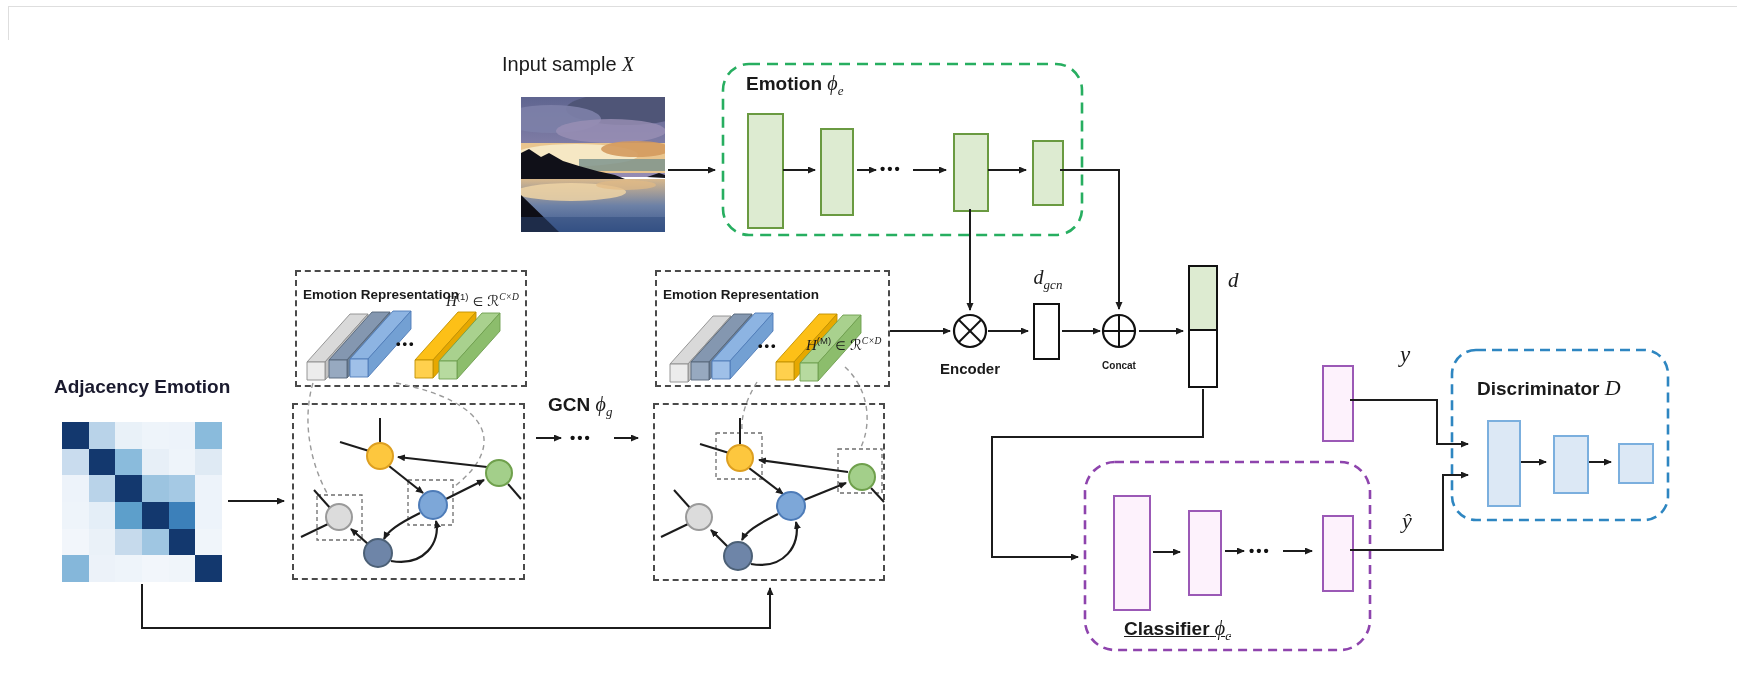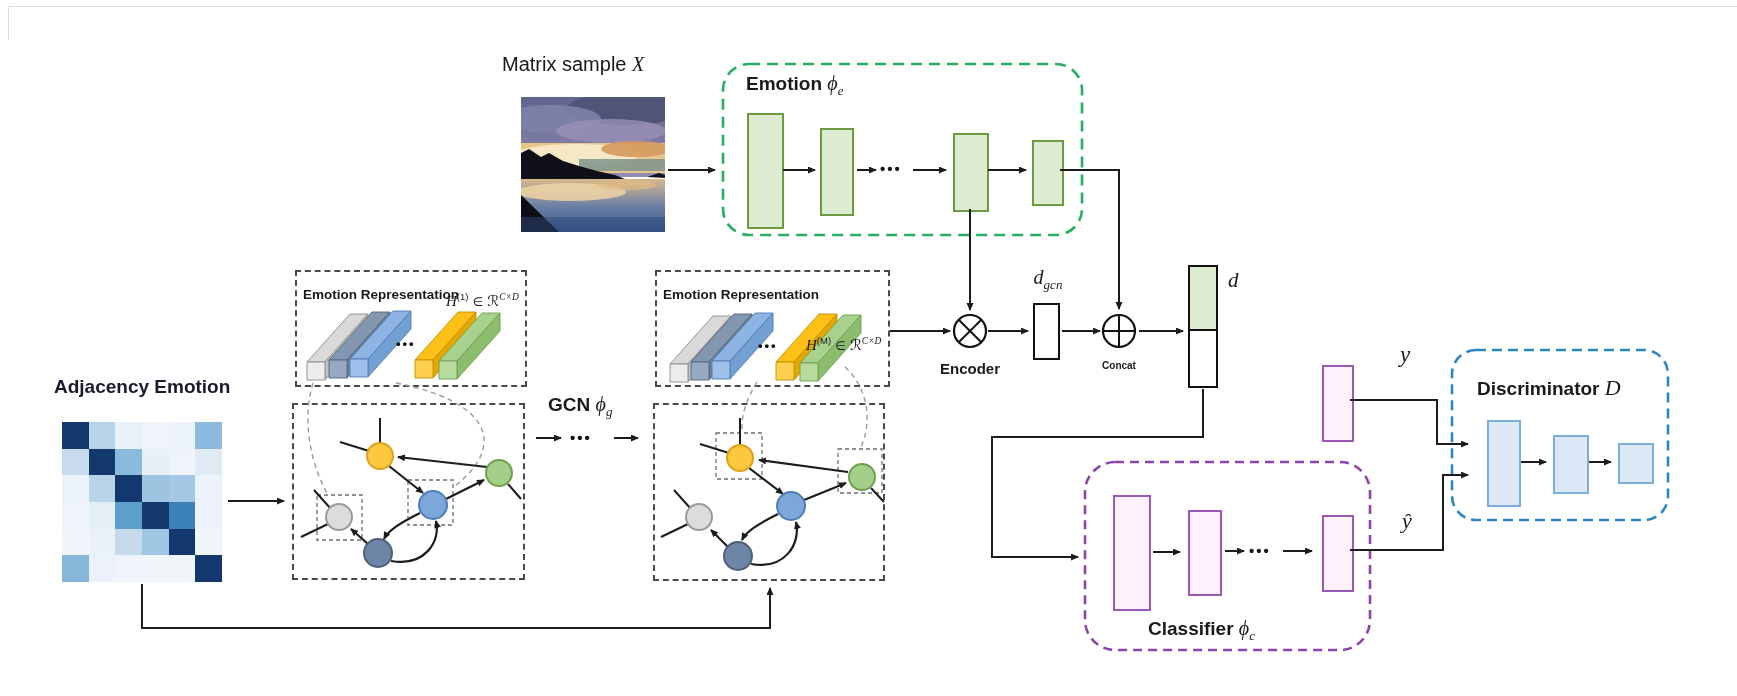--- a/index.html
+++ b/index.html
@@ -48,21 +48,21 @@
 </style>
 </head>
 <body>
 
 <div id="stage">
 
   <div class="pageline" style="left:8px;top:6px;width:1729px;height:1px;"></div>
   <div class="pageline" style="left:8px;top:6px;width:1px;height:34px;"></div>
 
   <div class="lbl" style="left:502px;top:53px;font-size:20px;">
-    <span>Matrix sample</span>
+    <span>Input sample</span>
     <span class="math" style="font-size:20px;">X</span>
   </div>
 
   <div class="lbl" style="left:746px;top:72px;font-size:19px;">
     <span class="b">Emotion</span>
     <span class="math" style="font-size:20px;"><i>ϕ</i><sub style="font-size:13px;">e</sub></span>
   </div>
 
   <div class="block g-block" style="left:747px;top:113px;width:33px;height:112px;"></div>
   <div class="block g-block" style="left:820px;top:128px;width:30px;height:84px;"></div>
@@ -142,21 +142,21 @@
   <div class="lbl" style="left:1016px;top:266px;width:64px;text-align:center;font-size:20px;">
     <span class="math">d</span><sub class="math" style="font-size:13px;">gcn</sub>
   </div>
   <div class="block" style="left:1033px;top:303px;width:27px;height:57px;background:#fff;border:2px solid #111;box-sizing:border-box;"></div>
   <div id="dvec">
       <div class="top"></div>
       <div class="bot"></div>
     </div>
   <div class="lbl math" style="left:1228px;top:268px;font-size:21px;"><span>d</span></div>
 
-  <div class="lbl" style="left:1148px;top:617px;font-size:19px;">
+  <div class="lbl" style="left:1124px;top:617px;font-size:19px;text-decoration:underline;">
     <span class="b">Classifier</span>
     <span class="math" style="font-size:20px;"><i>ϕ</i><sub style="font-size:13px;">c</sub></span>
   </div>
   <div class="block p-block" style="left:1113px;top:495px;width:34px;height:112px;"></div>
   <div class="block p-block" style="left:1188px;top:510px;width:30px;height:82px;"></div>
   <div class="block p-block" style="left:1322px;top:515px;width:28px;height:73px;"></div>
   <span class="dots" style="left:1249px;top:542px;">•••</span>
 
   <div class="block p-block" style="left:1322px;top:365px;width:28px;height:73px;"></div>
   <div class="lbl math" style="left:1400px;top:342px;font-size:23px;"><span>y</span></div>

